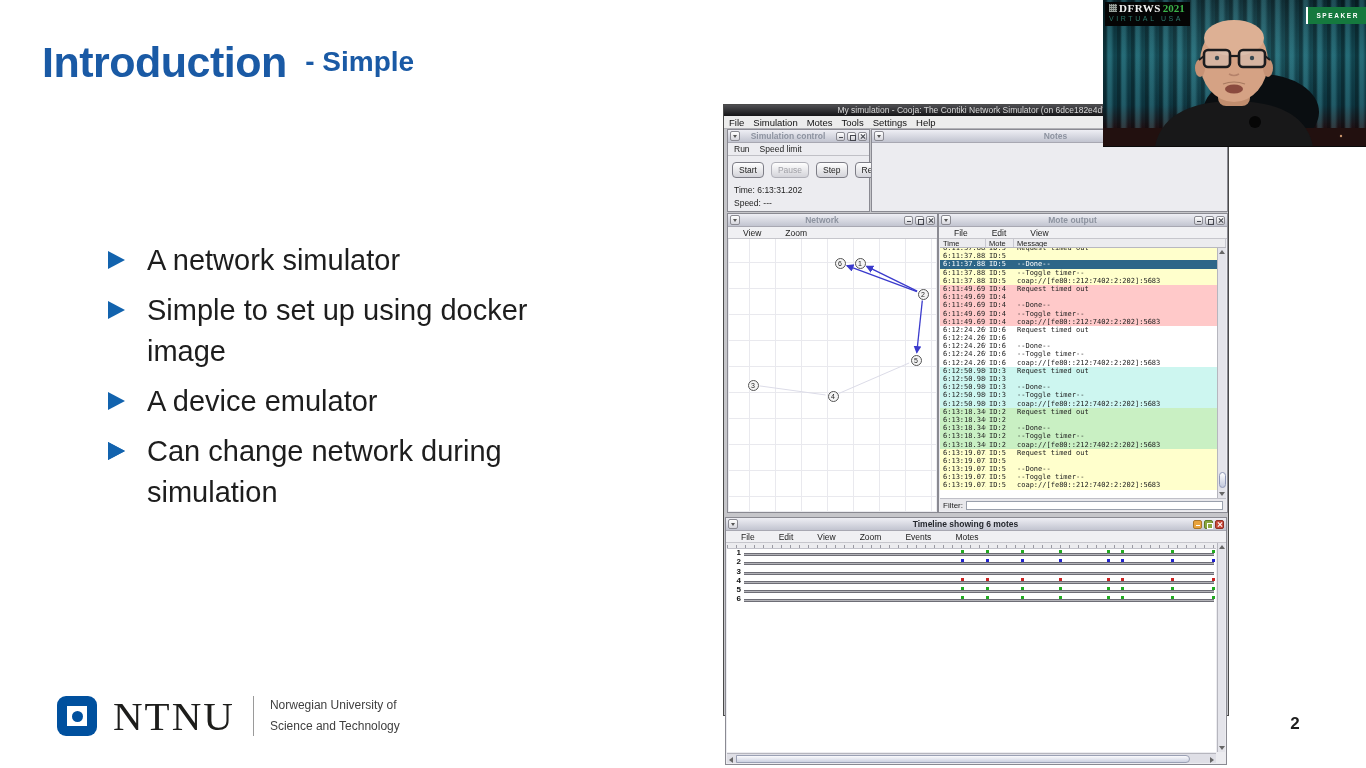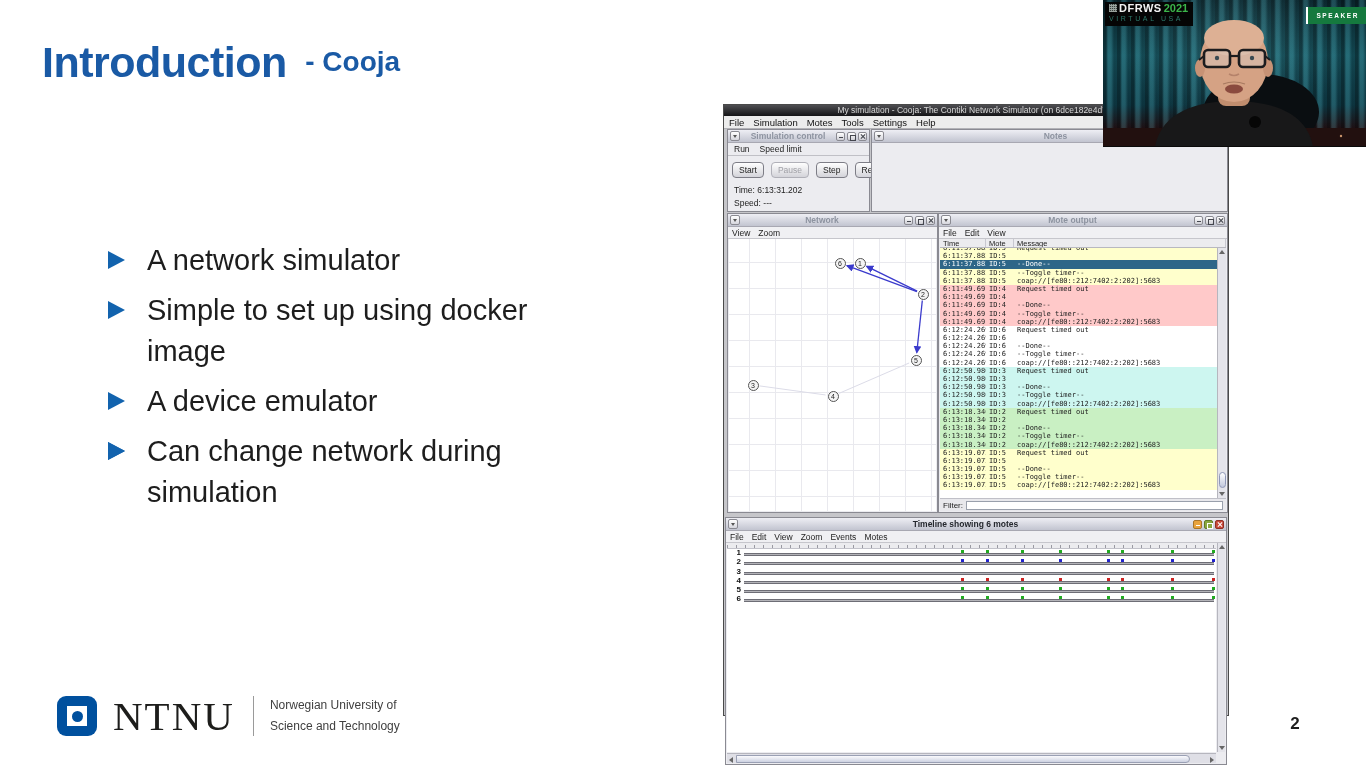--- a/index.html
+++ b/index.html
@@ -56,21 +56,21 @@
   .ic-close::after { transform:rotate(-45deg); }
   .wbtn.c-min { background:#e8a33d; border-color:#a8742a; }
   .wbtn.c-max { background:#8aa83f; border-color:#5f7a28; }
   .wbtn.c-close { background:#c9493a; border-color:#8f2f24; }
   .wbtn.c-min::after, .wbtn.c-max::after { border-color:#fff; background:#fff; }
   .wbtn.c-min::after { background:#fff; }
   .wbtn.c-max::after { background:transparent; }
   .wbtn.c-close::before, .wbtn.c-close::after { background:#fff; }
 
   .frame-menubar { height:12px; background:#f0f0f3; border-bottom:1px solid #c6c6cc; display:flex; align-items:center;
-                   gap:8px; padding-left:4px; font-size:8.5px; color:#222; }
+                   gap:24px; padding-left:15px; font-size:8.5px; color:#222; }
 
   
   .sim-tabs { height:13px; display:flex; gap:10px; padding-left:6px; align-items:center;
               font-size:8.5px; color:#222; border-bottom:1px solid #c0c0c6; background:#ececf0; }
   .sim-buttons { display:flex; gap:7px; padding:6px 4px 4px 4px; }
   .sim-btn { font-size:8.5px; font-family:"Liberation Sans",sans-serif; padding:2px 6px; border:1px solid #7d7d86;
              border-radius:4px; background:linear-gradient(#fefefe,#d4d4da); color:#1c1c1c; }
   .sim-btn.disabled { color:#a0a0a6; border-color:#b0b0b8; }
   .sim-line { font-size:8.5px; color:#222; margin:3px 0 0 6px; }
 
@@ -130,36 +130,36 @@
 
   
   .webcam { position:absolute; left:1103px; top:0; width:263px; height:147px; overflow:hidden;
     background:
       radial-gradient(ellipse at 50% 25%, rgba(140,230,240,0.12), transparent 62%),
       repeating-linear-gradient(90deg, rgba(0,0,0,0.38) 0 3px, rgba(96,190,200,0.22) 5px 8px, rgba(0,0,0,0.18) 11px 14px),
       linear-gradient(180deg,#0b2b34 0%, #155460 38%, #0f3e4b 72%, #241317 88%, #150b0d 100%);
     border-bottom:1px solid #0a0a0a; }
   .webcam svg { position:absolute; left:0; top:0; }
   .dfrws-badge { position:absolute; left:2px; top:2px; background:#050505; padding:1px 5px 2px 4px; line-height:10px; }
-  .dfrws-line1 { display:flex; align-items:center; gap:2px; }
+  .dfrws-line1 { display:flex; align-items:center; gap:2px;font-family:Liberation Serif, serif; }
   .qr-icon { width:8px; height:8px; flex:none;
     background:repeating-linear-gradient(0deg,#9aa39e 0 1px, transparent 1px 2px),
                repeating-linear-gradient(90deg,#8a938e 0 1px, transparent 1px 2px), #3a403c; }
   .dfrws-brand { font-size:11px; font-weight:bold; color:#f2f2f2; letter-spacing:0.5px; }
   .dfrws-year { font-size:11px; font-weight:bold; color:#3cb54a; }
   .dfrws-sub { font-size:7px; letter-spacing:2.6px; color:#2e7a6c; margin-top:1px; }
   .speaker-badge { position:absolute; right:0; top:7px; background:#15793e; border-left:2px solid #ffffff;
                    color:#ffffff; font-size:6.5px; font-weight:bold; letter-spacing:1.6px; padding:5px 7px 5px 8px; }
 </style>
 </head>
 <body>
 
 <div class="slide-title-row">
   <h1 class="slide-title">Introduction</h1>
-  <span class="slide-subtitle">- Cooja</span>
+  <span class="slide-subtitle">- Simple</span>
 </div>
 
 <ul class="bullets" id="bullets">
     <li class="bullet-item"><span class="tri"></span><span class="btext">A network simulator</span></li>
     <li class="bullet-item"><span class="tri"></span><span class="btext">Simple to set up using docker
 image</span></li>
     <li class="bullet-item"><span class="tri"></span><span class="btext">A device emulator</span></li>
     <li class="bullet-item"><span class="tri"></span></li>
     <li class="bullet-item"><span class="tri"></span><span class="btext">Can change network during
 simulation</span></li>

